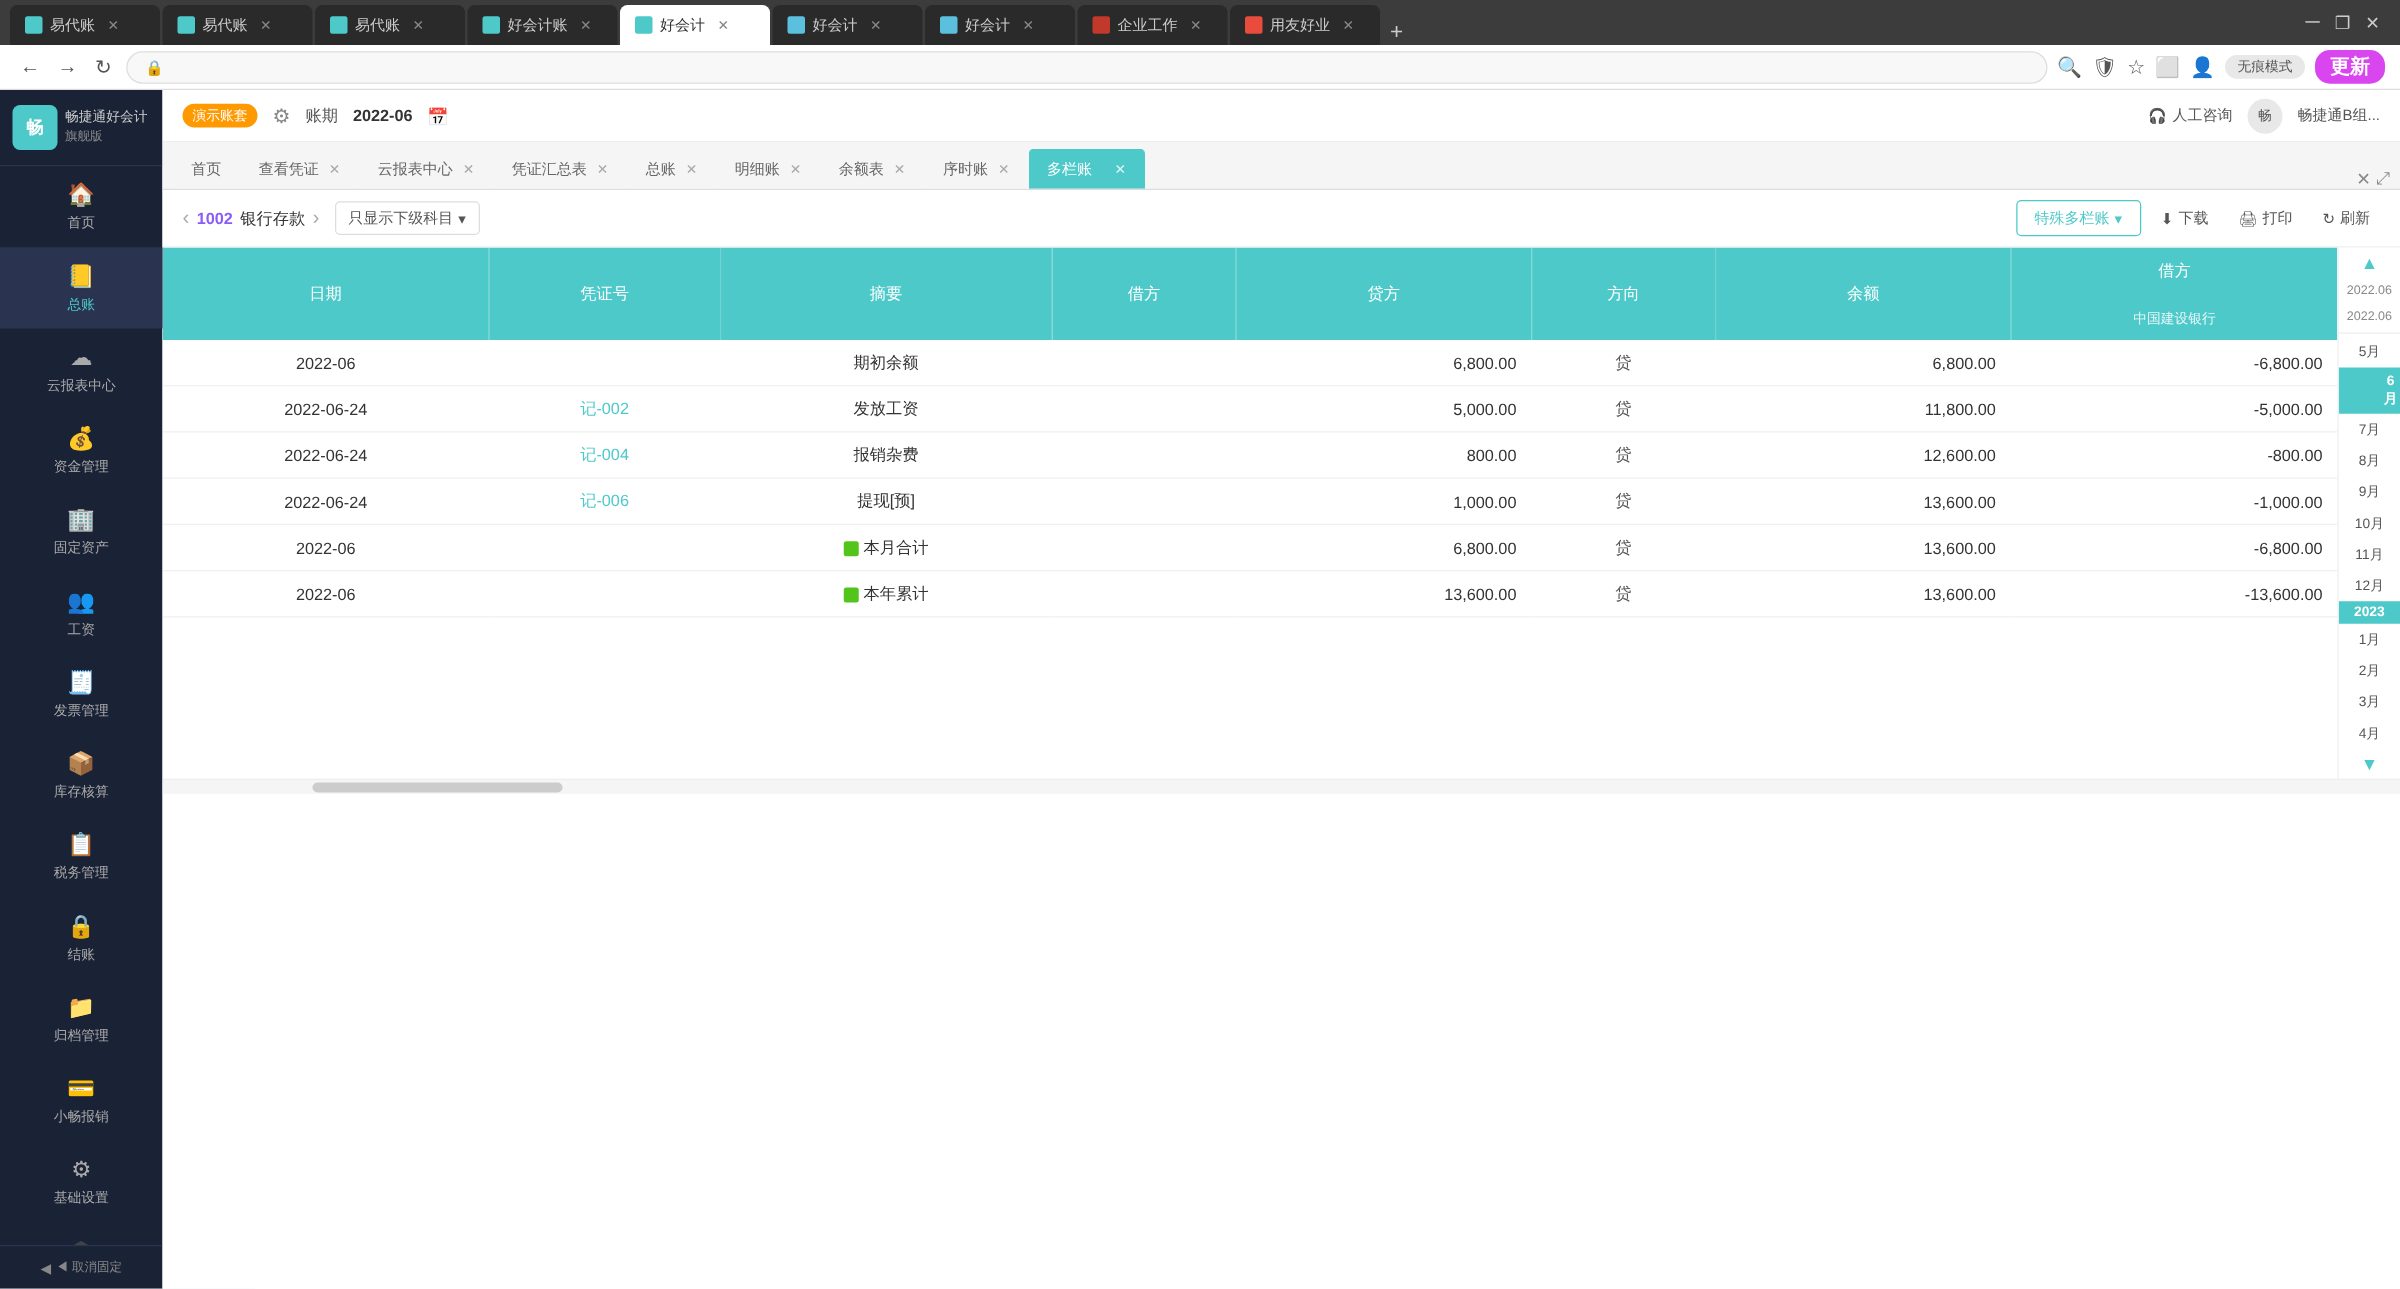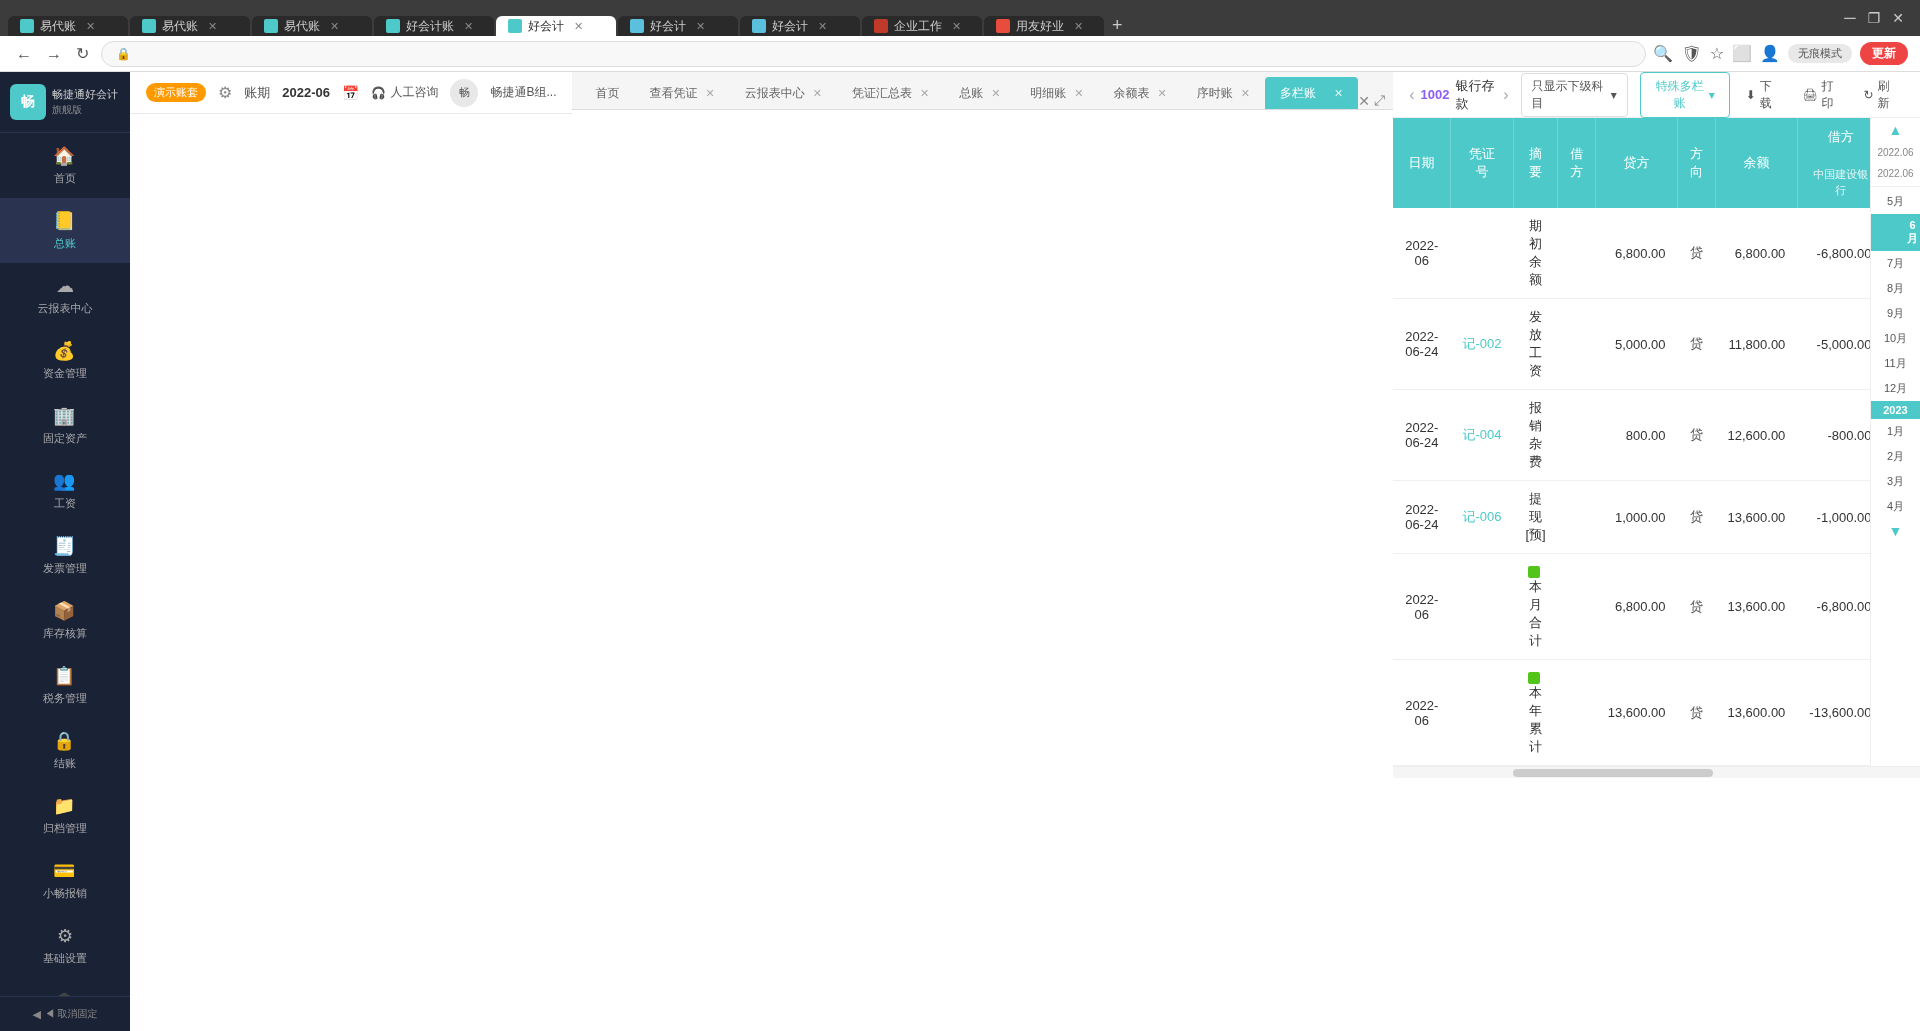--- a/index.html
+++ b/index.html
@@ -1,50 +1,50 @@
 <!DOCTYPE html>
 <html><head>
   <meta charset="utf-8">
   <style>
     * { box-sizing: border-box; margin: 0; padding: 0; }
     body { font-family: 'Microsoft YaHei', Arial, sans-serif; font-size: 13px; background: #f0f2f5; overflow: hidden; height: 1031px; width: 1920px; }
 
     
     .browser-chrome { background: #3c3c3c; height: 36px; display: flex; align-items: center; padding: 0 8px; gap: 4px; }
-    .tab { display: flex; align-items: center; height: 20px; padding: 0 12px; border-radius: 6px 6px 0 0; font-size: 12px; color: #ccc; background: #2a2a2a; gap: 6px; cursor: pointer; min-width: 120px; margin-top: 16px; }
+    .tab { display: flex; align-items: center; height: 32px; padding: 0 12px; border-radius: 6px 6px 0 0; font-size: 12px; color: #ccc; background: #2a2a2a; gap: 6px; cursor: pointer; min-width: 120px; margin-top: 16px; }
     .tab.active { background: #fff; color: #333; }
     .tab .tab-favicon { width: 14px; height: 14px; border-radius: 2px; display: inline-block; }
     .tab .tab-close { margin-left: 4px; color: #888; font-size: 11px; cursor: pointer; }
     .tab-add { color: #ccc; font-size: 18px; cursor: pointer; padding: 0 6px; }
 
     .address-bar { background: #fff; height: 36px; display: flex; align-items: center; padding: 0 12px; gap: 8px; border-bottom: 1px solid #ddd; }
     .nav-btns { display: flex; gap: 6px; align-items: center; }
     .nav-btn { color: #555; font-size: 16px; cursor: pointer; padding: 2px 4px; }
     .url-bar { flex: 1; background: #f8f8f8; border: 1px solid #ddd; border-radius: 20px; height: 26px; padding: 0 14px; font-size: 12px; color: #333; display: flex; align-items: center; }
     .addr-icons { display: flex; gap: 8px; align-items: center; color: #555; }
     .notrack-btn { background: #e8e8e8; border-radius: 12px; padding: 2px 10px; font-size: 11px; color: #555; }
-    .update-btn { background: #ef4444; color: #fff; border-radius: 12px; padding: 3px 12px; font-size: 12px; font-weight: bold; font-family: Liberation Mono, monospace; }
+    .update-btn { background: #d946ef; color: #fff; border-radius: 12px; padding: 3px 12px; font-size: 16px; font-weight: bold; font-family: Liberation Mono, monospace; }
 
     
     .app-container { display: flex; height: calc(1031px - 72px); }
 
     
     .sidebar { width: 130px; background: #1a2236; color: #ccc; display: flex; flex-direction: column; overflow: hidden; flex-shrink: 0; }
     .sidebar-logo { background: #1a2236; padding: 12px 10px; display: flex; align-items: center; gap: 6px; border-bottom: 1px solid #2a3450; }
     .logo-icon { width: 36px; height: 36px; background: #4ec9c9; border-radius: 6px; display: flex; align-items: center; justify-content: center; color: #fff; font-size: 14px; font-weight: bold; }
     .logo-text { font-size: 11px; color: #ccc; line-height: 1.4; }
     .sidebar-nav { flex: 1; overflow-y: auto; }
     .nav-item { display: flex; flex-direction: column; align-items: center; padding: 12px 6px; cursor: pointer; color: #aaa; font-size: 11px; gap: 4px; }
     .nav-item.active { background: #2a3450; color: #4ec9c9; }
     .nav-icon { font-size: 18px; }
     .sidebar-bottom { padding: 10px; border-top: 1px solid #2a3450; display: flex; flex-direction: column; gap: 8px; }
     .unpin-btn { display: flex; align-items: center; gap: 4px; color: #888; font-size: 11px; cursor: pointer; justify-content: center; }
 
     
-    .main-content { flex: 1; display: flex; background: #fff; overflow: hidden; }
+    .main-content { flex: 1; display: flex; flex-direction: column; background: #fff; overflow: hidden; }
 
     
     .top-bar { height: 42px; background: #fff; border-bottom: 1px solid #e8e8e8; display: flex; align-items: center; padding: 0 16px; gap: 12px; }
     .demo-badge { background: #ff9900; color: #fff; font-size: 11px; padding: 2px 8px; border-radius: 10px; }
     .settings-icon { color: #888; font-size: 16px; cursor: pointer; }
     .top-bar-right { margin-left: auto; display: flex; align-items: center; gap: 12px; }
     .consult-btn { display: flex; align-items: center; gap: 4px; color: #555; font-size: 12px; cursor: pointer; }
     .user-avatar { width: 28px; height: 28px; border-radius: 50%; background: #e8e8e8; display: flex; align-items: center; justify-content: center; font-size: 11px; color: #555; }
     .user-name { font-size: 12px; color: #555; }
 

